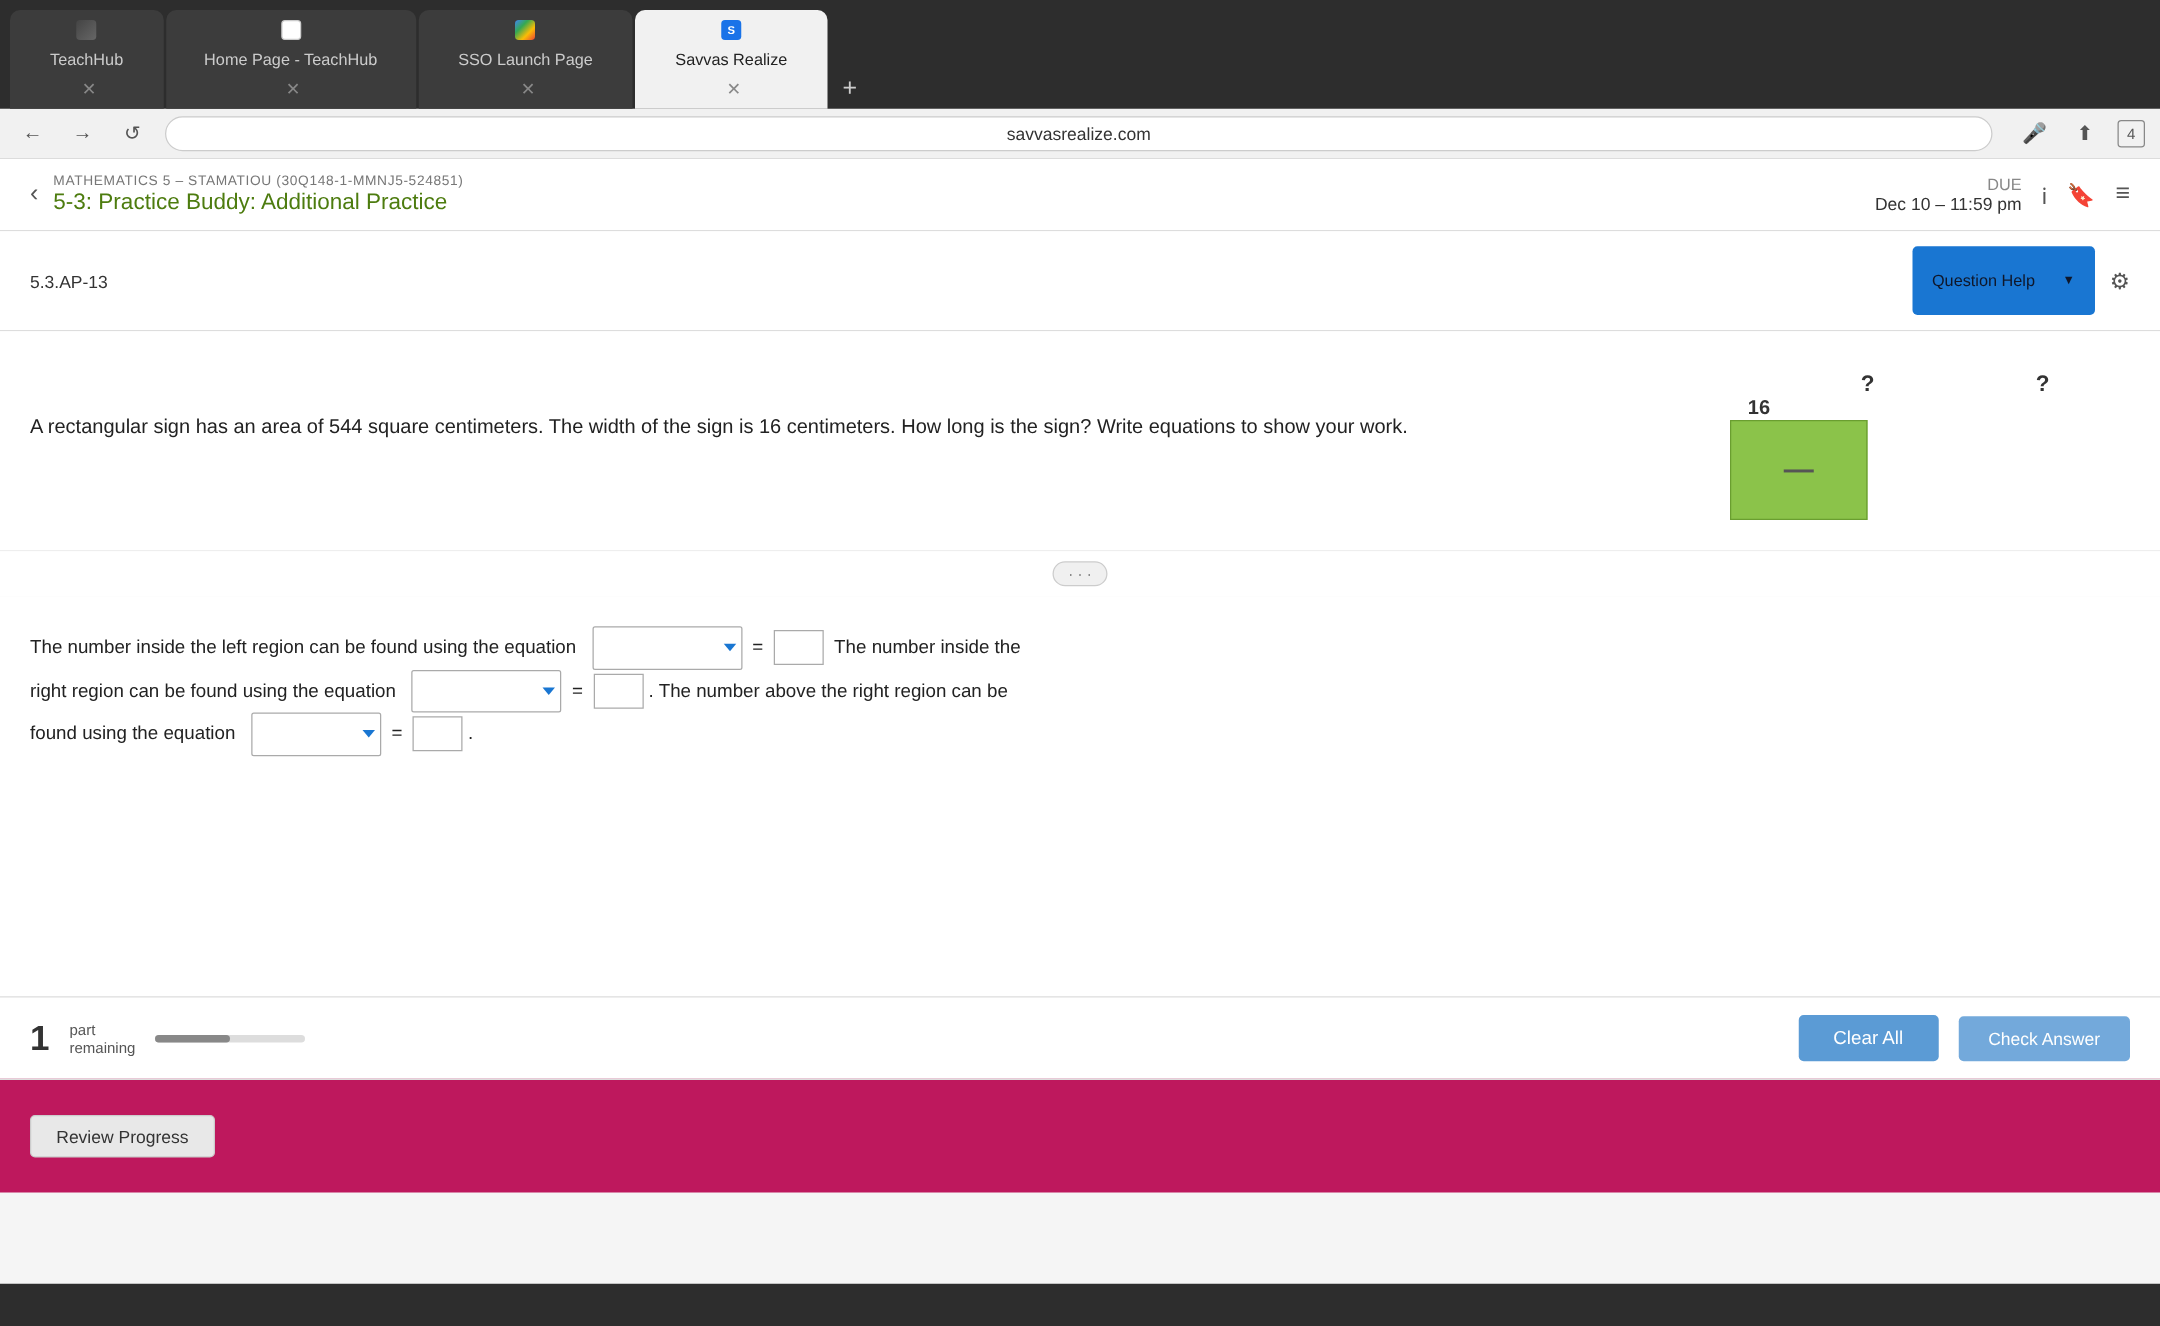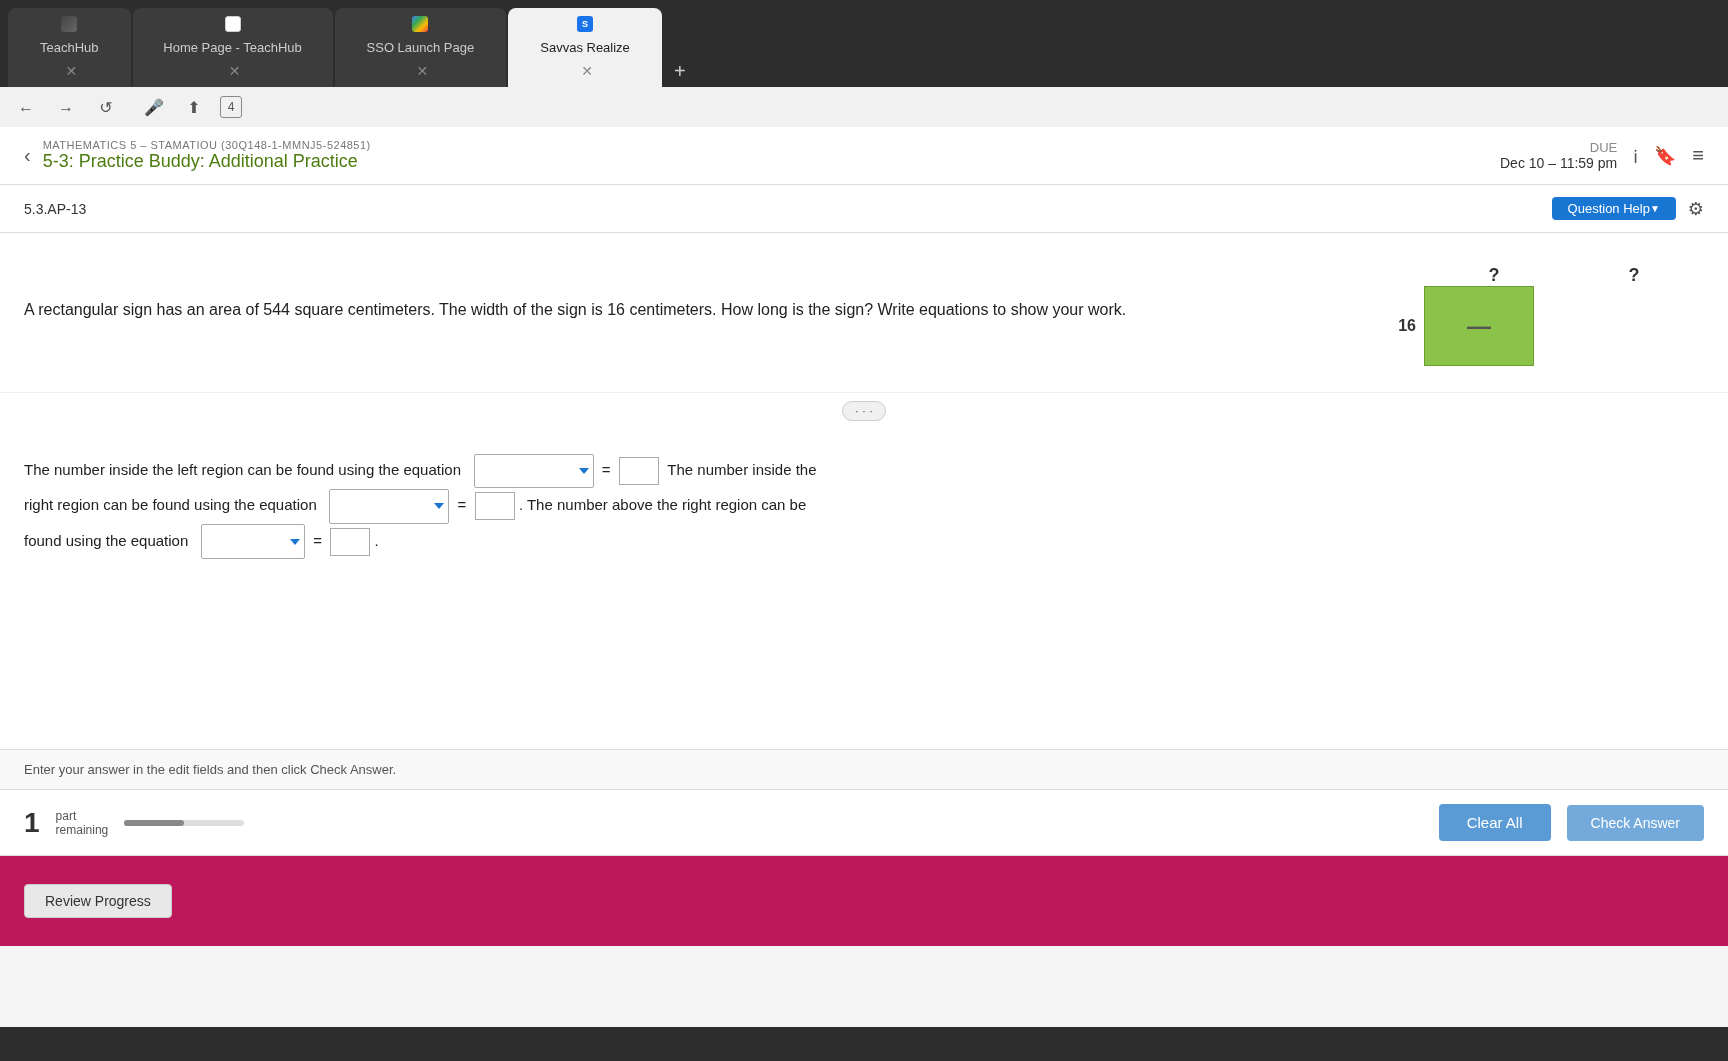--- a/index.html
+++ b/index.html
@@ -208,29 +208,29 @@
     }
 
     .question-id {
       font-size: 14px;
       color: #333;
       font-weight: 500;
     }
 
     .question-help-btn {
       background: #1976d2;
-      color: #ffffff;
+      color: #0f172a;
       border: none;
       border-radius: 4px;
-      padding: 4px 16px;
+      padding: 20px 16px;
       font-size: 13px;
       cursor: pointer;
       display: flex;
       align-items: center;
-      gap: 0;
+      gap: 22px;
     }
 
     .settings-icon {
       font-size: 18px;
       color: #555;
       cursor: pointer;
     }
 
     
     .question-content {
@@ -269,22 +269,22 @@
     .diagram-label {
       flex: 1;
       text-align: center;
       font-size: 18px;
       color: #333;
       font-weight: 600;
     }
 
     .diagram-row {
       display: flex;
-      align-items: center;
       gap: 0;
+      flex-direction: column;
     }
 
     .diagram-side-label {
       width: 40px;
       text-align: right;
       font-size: 16px;
       color: #333;
       padding-right: 8px;
       font-weight: 600;
     }
@@ -529,20 +529,23 @@
       <span class="tab-label">Savvas Realize</span>
       <span class="tab-close">✕</span>
     </div>
     <div class="tab-add">+</div>
   </div>
 
   <div class="address-bar-row">
     <div class="nav-btn">←</div>
     <div class="nav-btn">→</div>
     <div class="nav-btn">↺</div>
+    <div class="address-bar">
+      <span>savvasrealize.com</span>
+    </div>
     <div class="browser-actions">
       <div class="browser-action-btn">🎤</div>
       <div class="browser-action-btn">⬆</div>
       <div class="browser-action-btn" style="border:1.5px solid #888; border-radius:3px; font-size:12px; width:22px; height:22px;">
         <span>4</span>
       </div>
     </div>
   </div>
 </div>
 
@@ -629,23 +632,20 @@
       <span class="inline-select" style="min-width:80px;">
         <span class="inline-select-text">&nbsp;&nbsp;&nbsp;&nbsp;&nbsp;&nbsp;</span>
         <span class="inline-select-arrow"></span>
       </span>
       &nbsp;<span>=</span>&nbsp;
       <span class="inline-input"></span>
       <span>.</span>
     </div>
   </div>
 
-  <div class="bottom-instructions">
-    <span>Enter your answer in the edit fields and then click Check Answer.</span>
-  </div>
 
   <div class="progress-area">
     <div class="part-number">1</div>
     <div class="part-label-area">
       <div class="part-label">part</div>
       <div class="part-label">remaining</div>
     </div>
     <div class="progress-bar-container">
       <div class="progress-bar-fill" style="width: 50%;"></div>
     </div>

